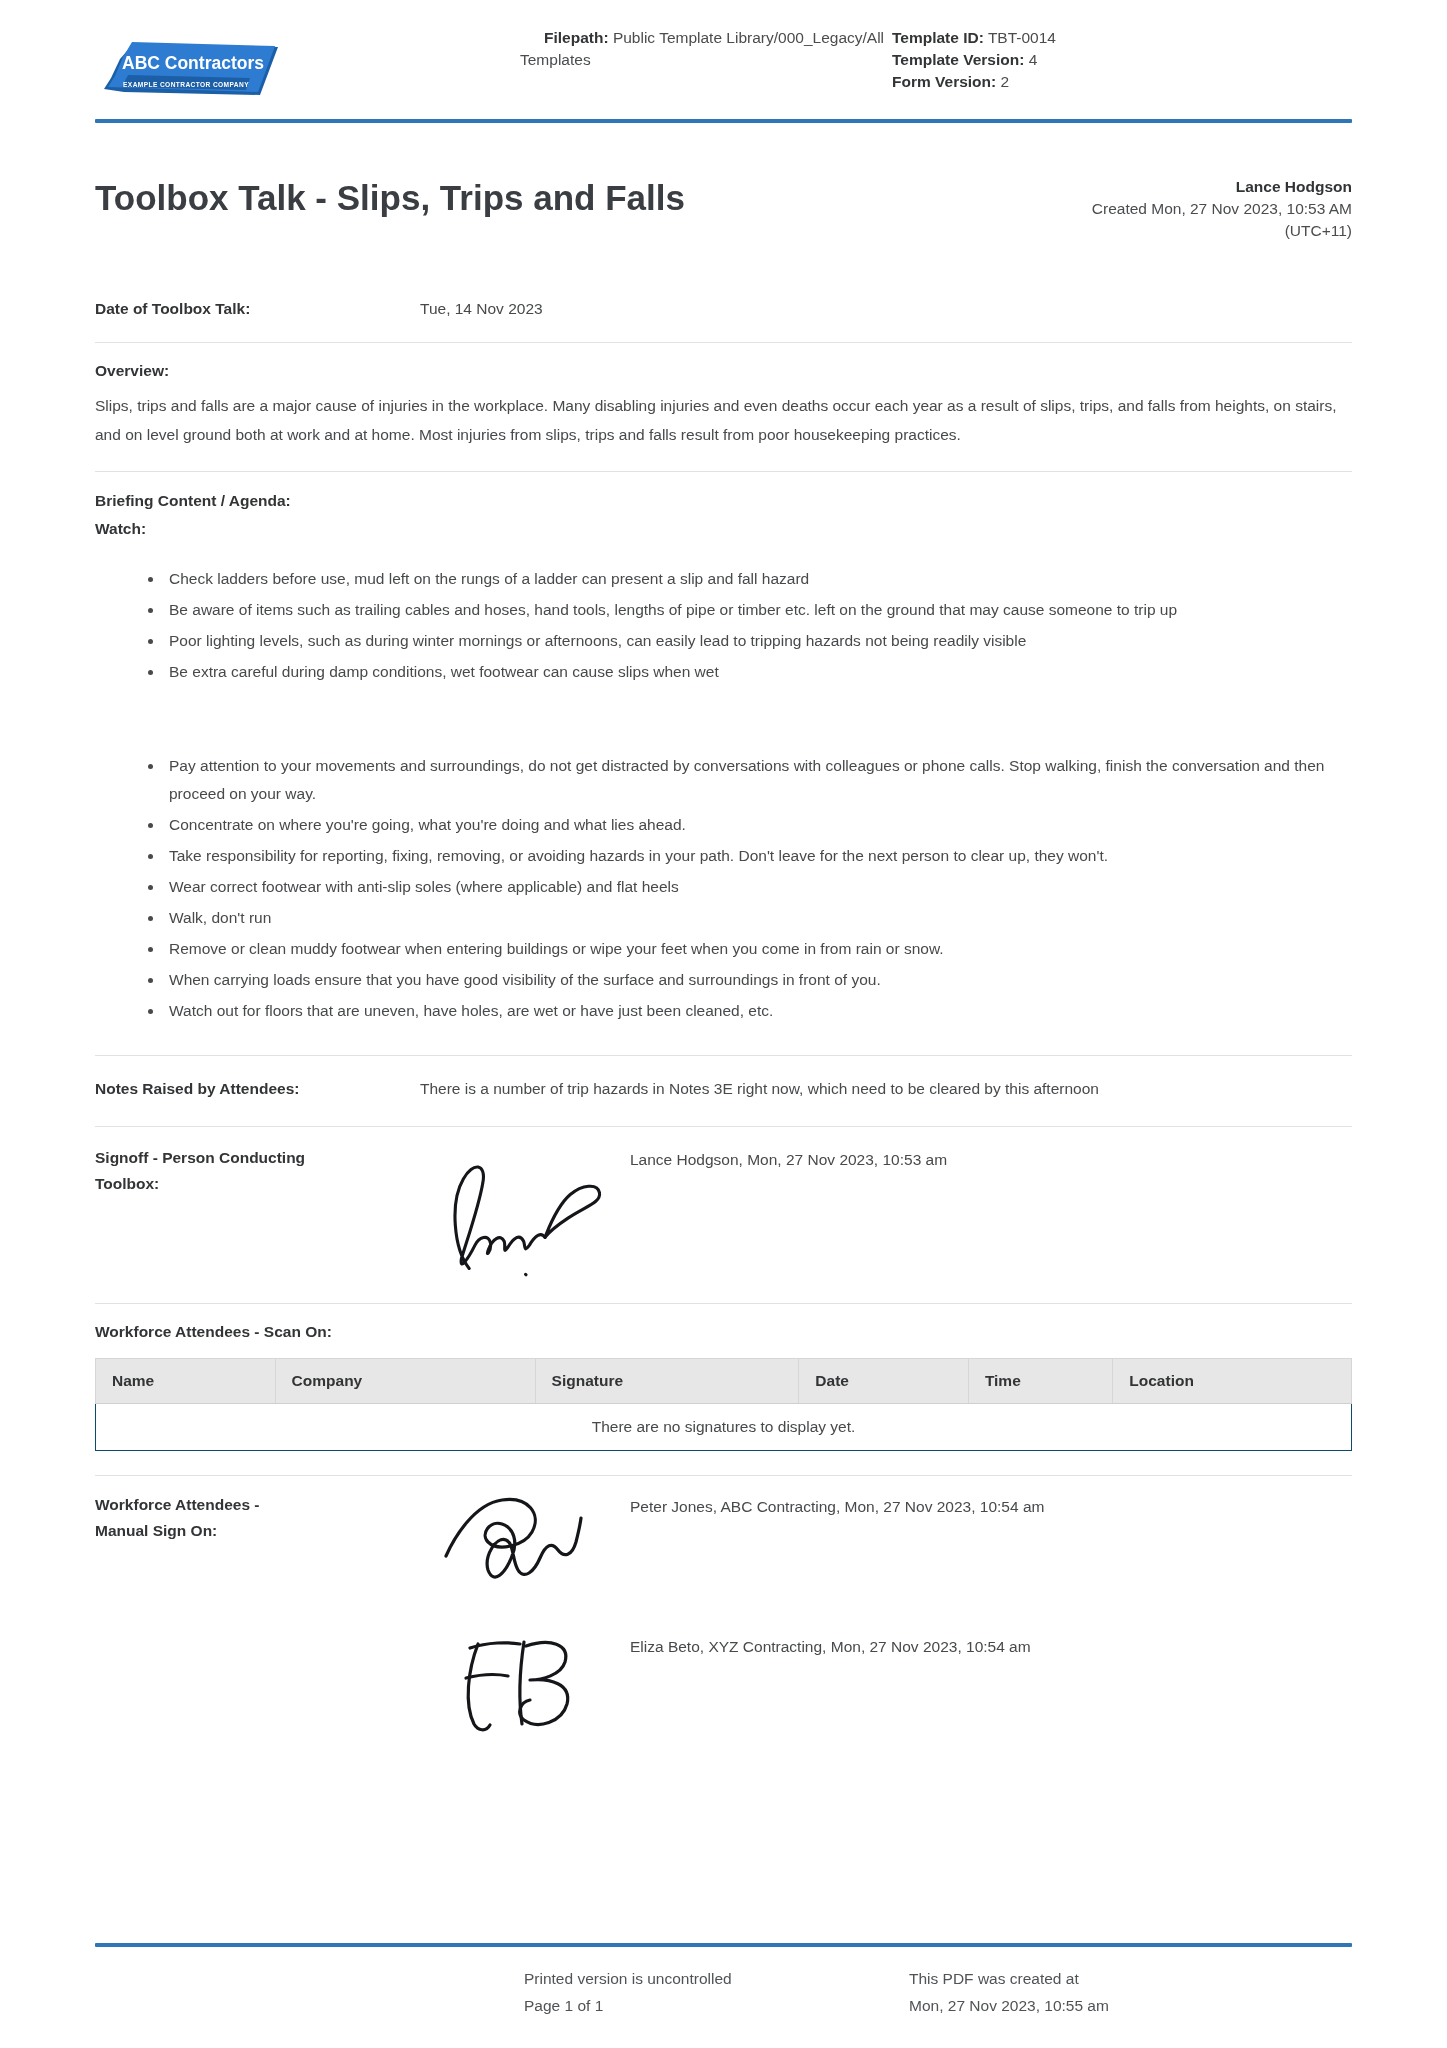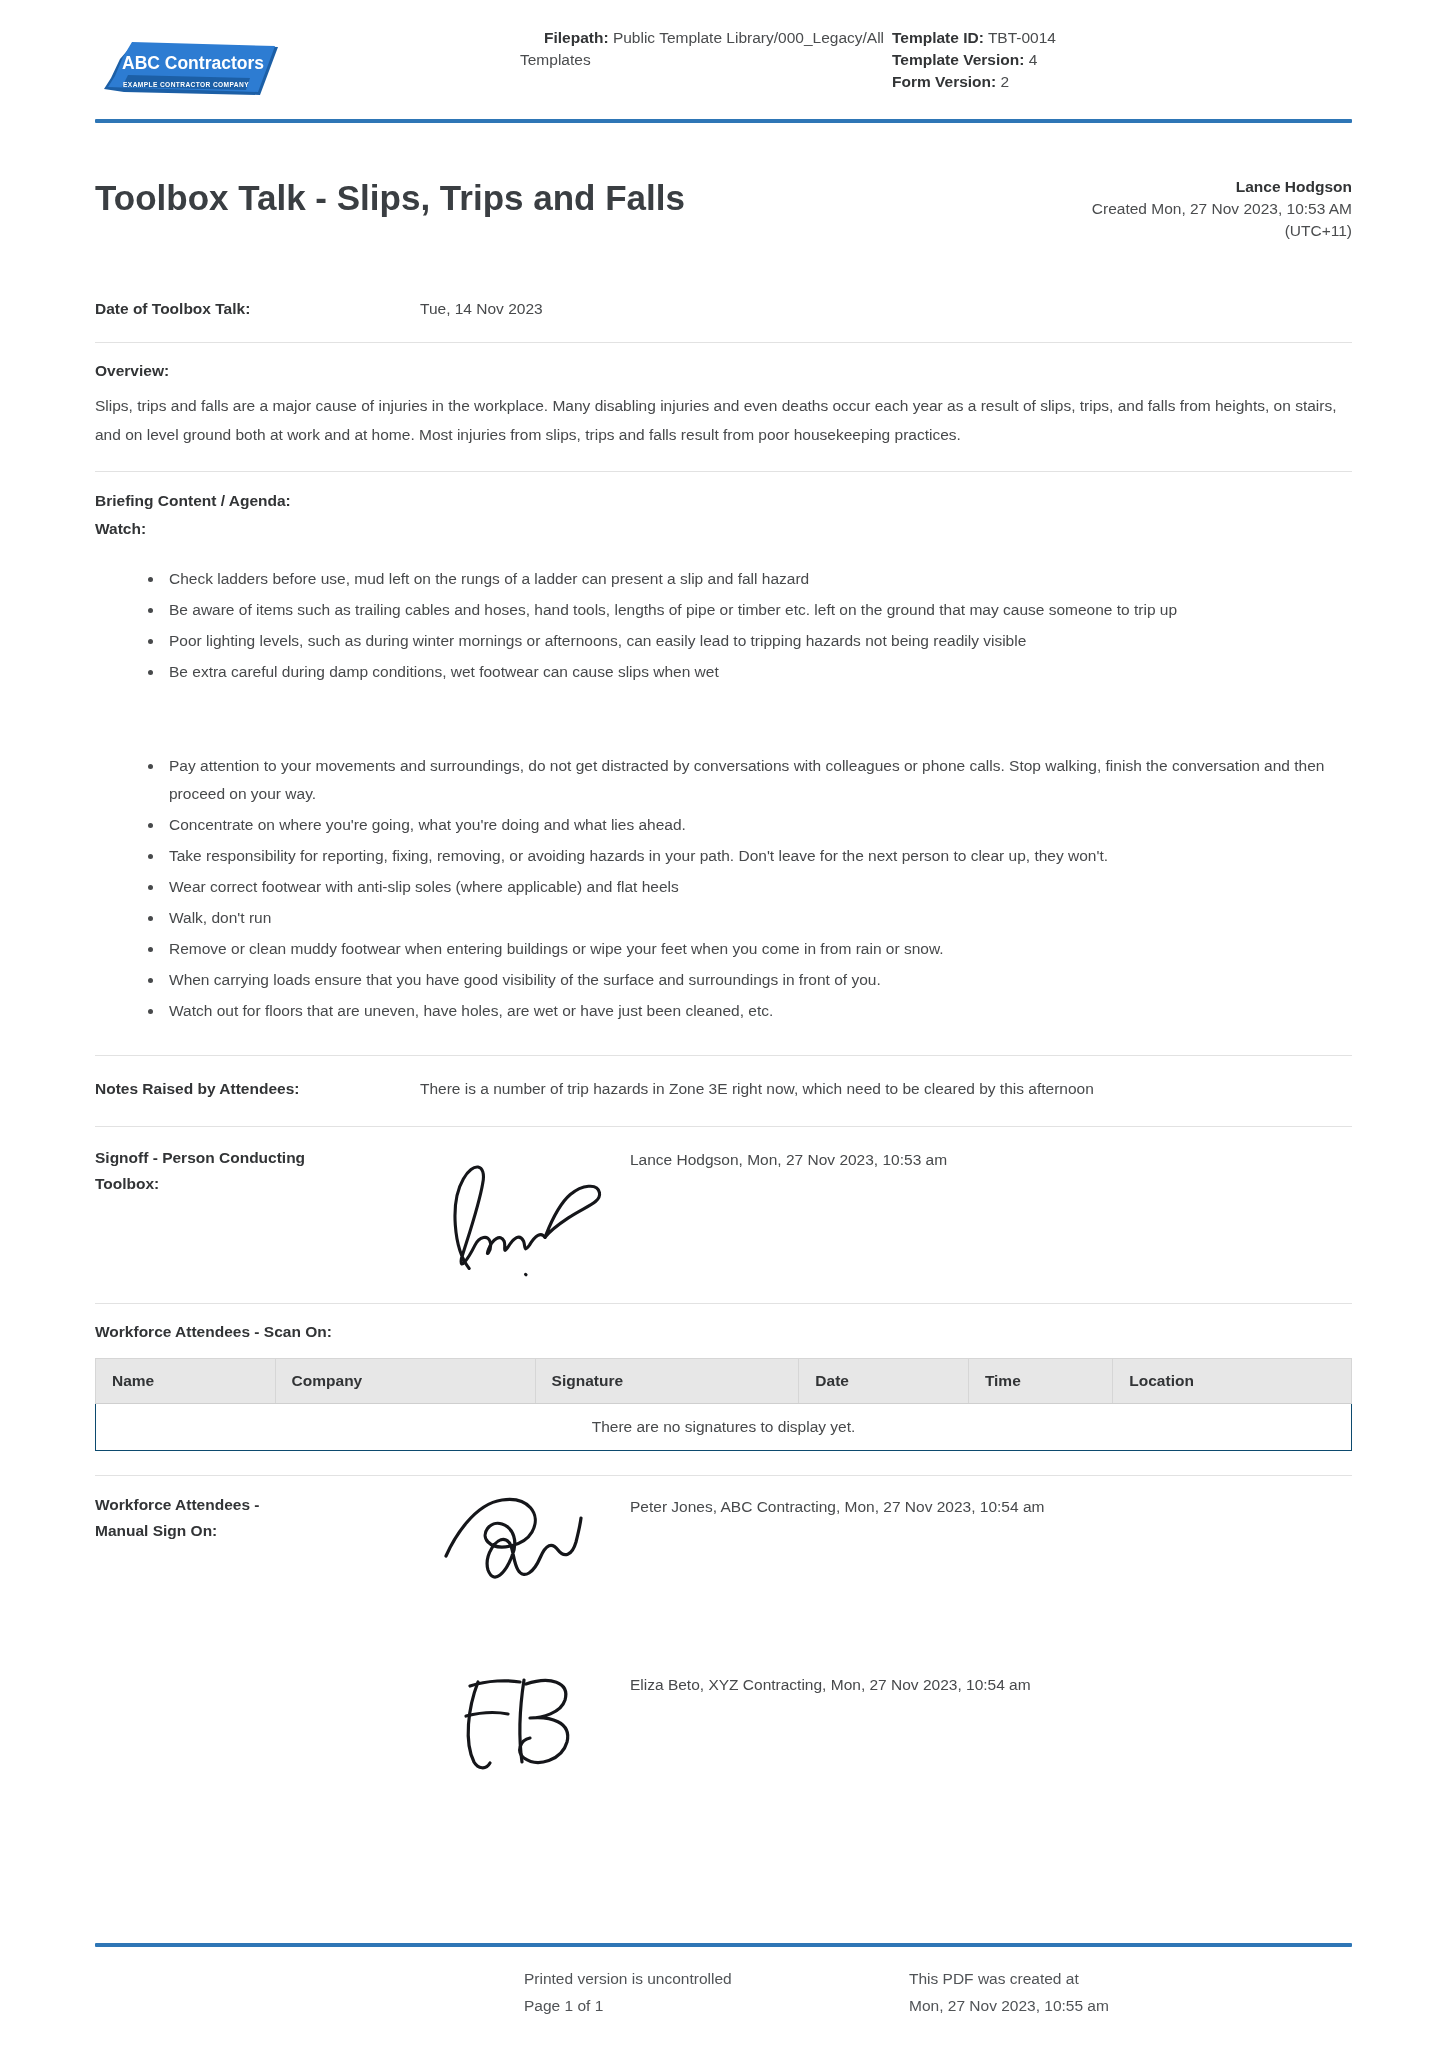--- a/index.html
+++ b/index.html
@@ -57,21 +57,21 @@
 
   .scanon-sec { padding-top:14px; }
   table.sig-table { width:100%; border-collapse:collapse; margin-top:12px; }
   table.sig-table th { background:#e7e7e7; border:1px solid #d6d6d6; border-bottom:1px solid #cfcfcf;
       font-size:15.5px; font-weight:700; color:#323436; text-align:left; padding:13px 16px; }
   table.sig-table td { border:1px solid #0c4a6e; font-size:15.5px; color:#47494b; text-align:center; padding:14px 16px; }
   .sep-6 { margin-top:24px; }
 
   .manual-row { margin-top:16px; }
   .manual-row .field-label { flex:0 0 200px; margin-right:145px; }
-  .manual-entries { flex:1; display:flex; flex-direction:column; gap:52px; }
+  .manual-entries { flex:1; display:flex; flex-direction:column; gap:14px; }
   .manual-entry { display:flex; align-items:flex-start; }
   .manual-entry .sig-box { flex:0 0 190px; }
 
   
   .ftr { position:absolute; left:95px; right:95px; top:1943px; }
   .ftr .blue-rule { position:static; display:block; margin-bottom:18px; }
   .ftr-cols { position:relative; height:60px; font-size:15.5px; line-height:27px; color:#505356; }
   .ftr-left { position:absolute; left:429px; top:0; }
   .ftr-right { position:absolute; left:814px; top:0; }
 
@@ -161,21 +161,21 @@
           <li>Remove or clean muddy footwear when entering buildings or wipe your feet when you come in from rain or snow.</li>
           <li>When carrying loads ensure that you have good visibility of the surface and surroundings in front of you.</li>
           <li>Watch out for floors that are uneven, have holes, are wet or have just been cleaned, etc.</li>
         </ul>
     </div>
 
     <hr class="sep sep-3">
 
     <div class="field-row notes-row">
       <div class="field-label">Notes Raised by Attendees:</div>
-      <div class="field-value">There is a number of trip hazards in Zone 3E right now, which need to be cleared by this afternoon</div>
+      <div class="field-value">There is a number of trip hazards in Notes 3E right now, which need to be cleared by this afternoon</div>
     </div>
 
     <hr class="sep sep-4">
 
     <div class="field-row signoff-row">
       <div class="field-label">Signoff - Person Conducting Toolbox:</div>
       <div class="sig-box">
         <svg class="sig" width="175" height="138" viewBox="0 0 180 140" xmlns="http://www.w3.org/2000/svg">
           <path d="M30,126 C14,106 10,58 24,34 C34,16 48,18 44,38 C40,62 28,96 22,116 C20,128 28,118 36,102 C40,94 50,90 52,100 C53,108 46,116 50,106 C54,96 62,90 66,98 C68,104 64,112 70,104 C76,94 82,90 86,98 C88,104 86,110 92,102 C98,92 104,88 108,94"></path>
           <path d="M108,94 C112,84 120,62 134,50 C146,40 162,38 164,48 C166,58 150,62 132,74 C120,82 111,90 108,94"></path>

